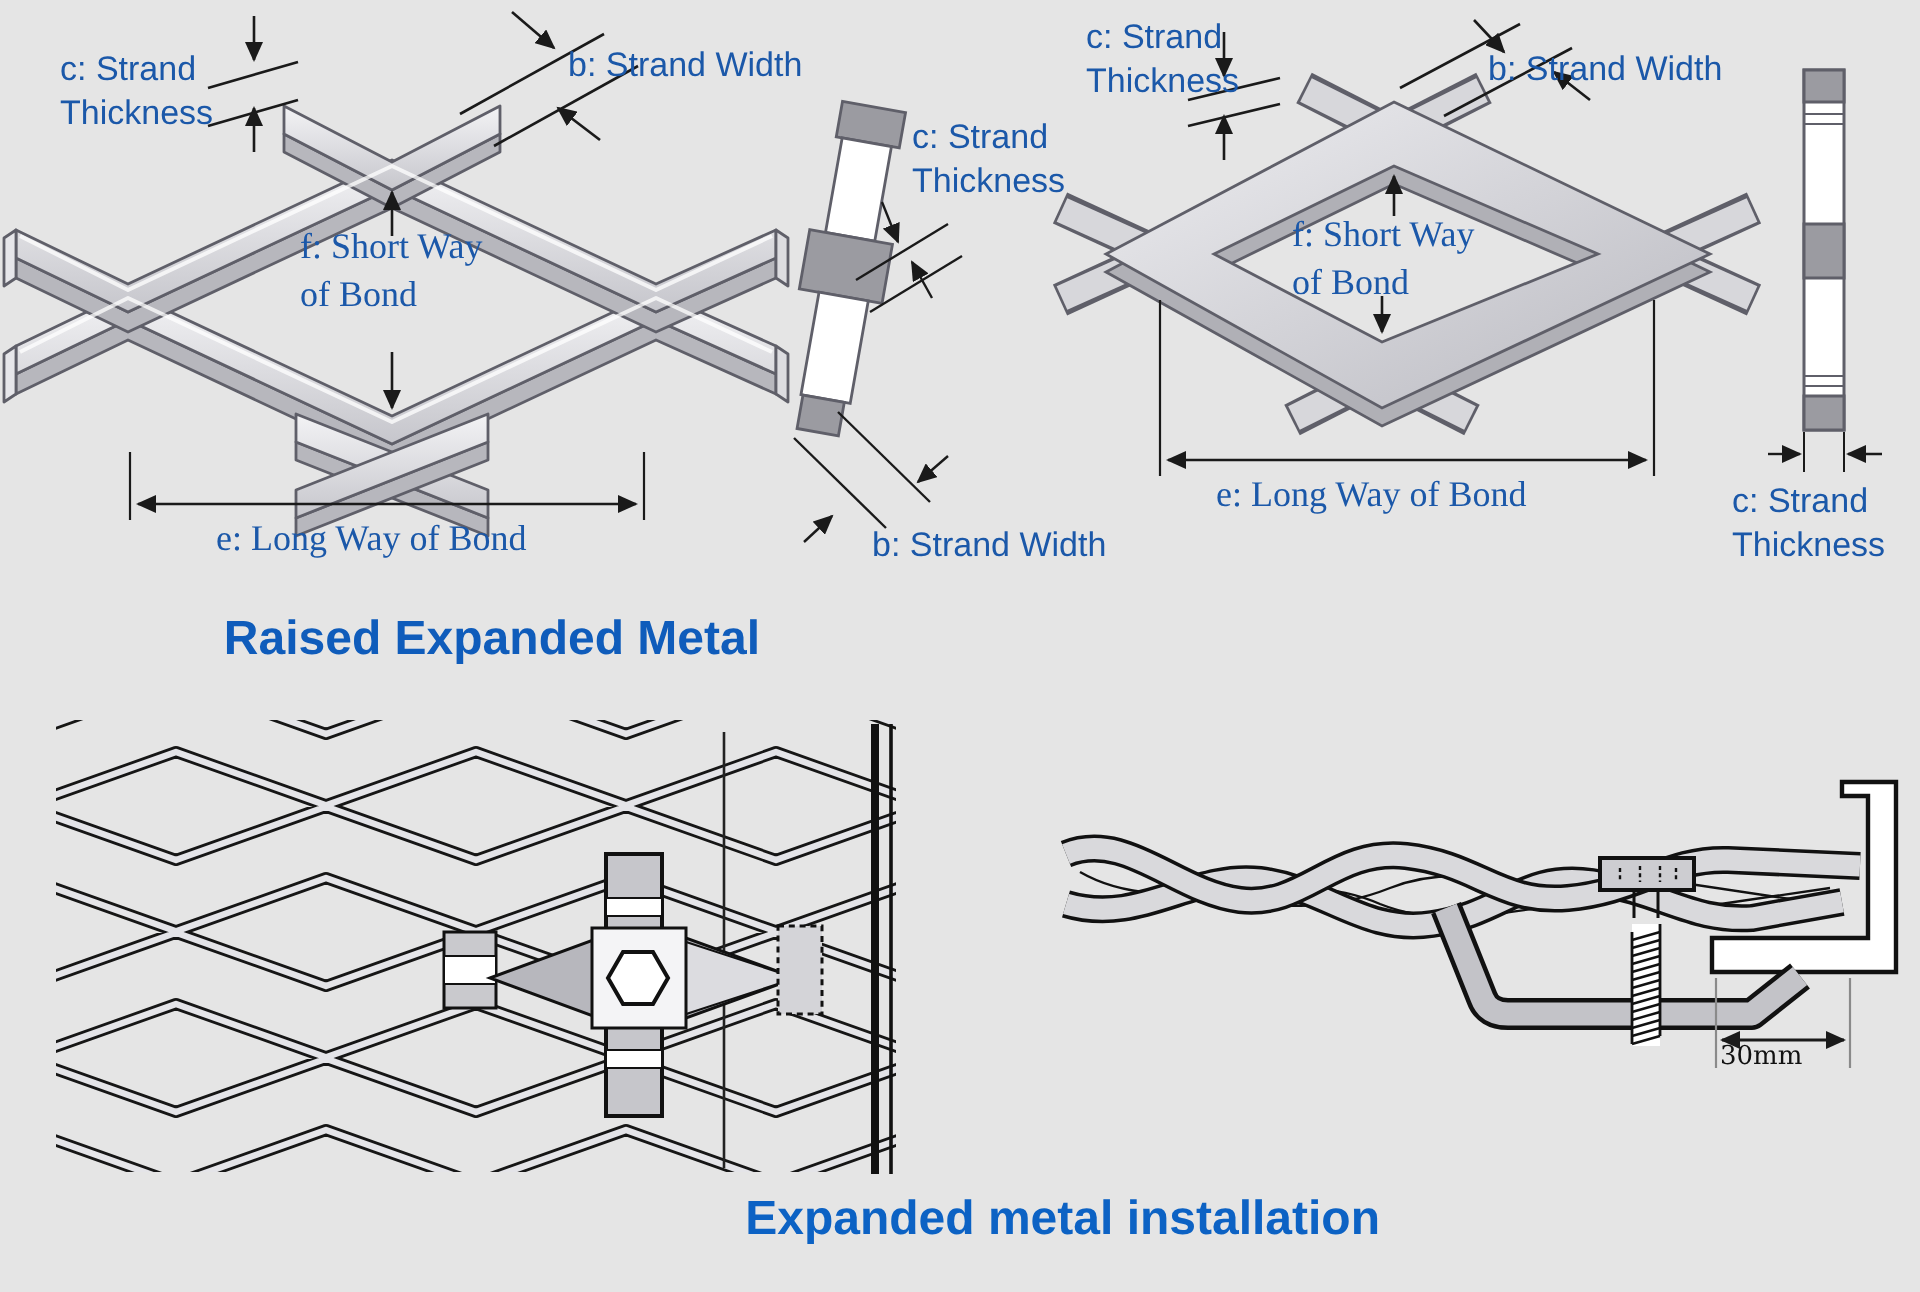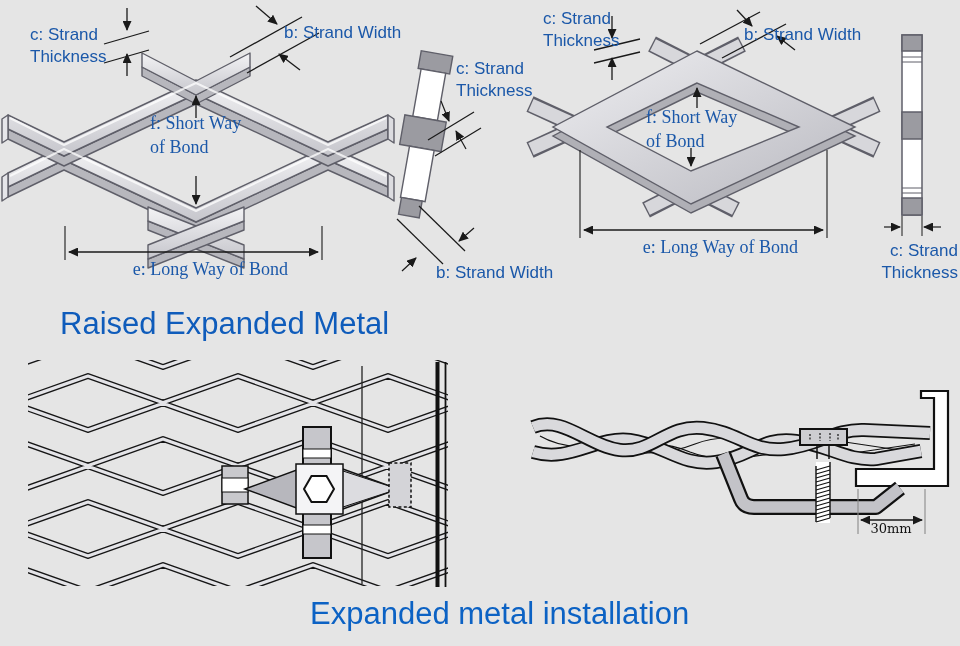--- a/index.html
+++ b/index.html
@@ -2,24 +2,24 @@
 <html><head>
 <meta charset="utf-8">
 <style>
   html,body{margin:0;padding:0;background:#fff;}
   #stage{position:relative;width:960px;height:646px;background:#e5e5e5;overflow:hidden;
          font-family:"Liberation Sans",sans-serif;}
   #art{position:absolute;left:0;top:0;}
   .lbl{position:absolute;color:#1b58a9;font-size:17px;line-height:1.32;
        white-space:pre-line;pointer-events:none;}
   .lbl.big{font-size:18px;font-family:Liberation Serif, serif;}
-  .lbl.center{text-align:right;}
-  .title{position:absolute;color:#0f5cbb;font-size:31px;font-weight:400;
-         text-align:left;white-space:pre;}
-  .dimtext{position:absolute;color:#111;font-size:13px;text-align:center;
+  .lbl.center{text-align:left;}
+  .title{position:absolute;color:#0f5cbb;font-size:24px;font-weight:700;
+         text-align:right;white-space:pre;}
+  .dimtext{position:absolute;color:#111;font-size:13px;
            font-family:"DejaVu Serif",serif;}
 </style>
 </head>
 <body>
 
 <div id="stage">
 
 <svg id="art" width="960" height="646" viewBox="0 0 960 646">
   <defs>
     <linearGradient id="mg" x1="0" y1="0" x2="0" y2="1">

